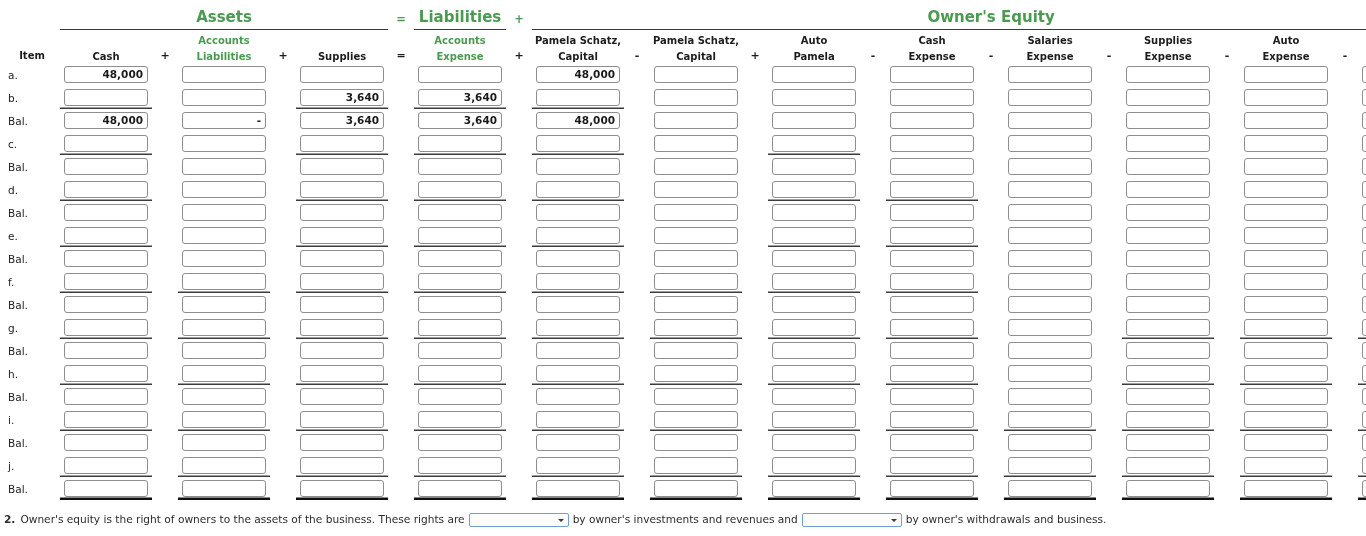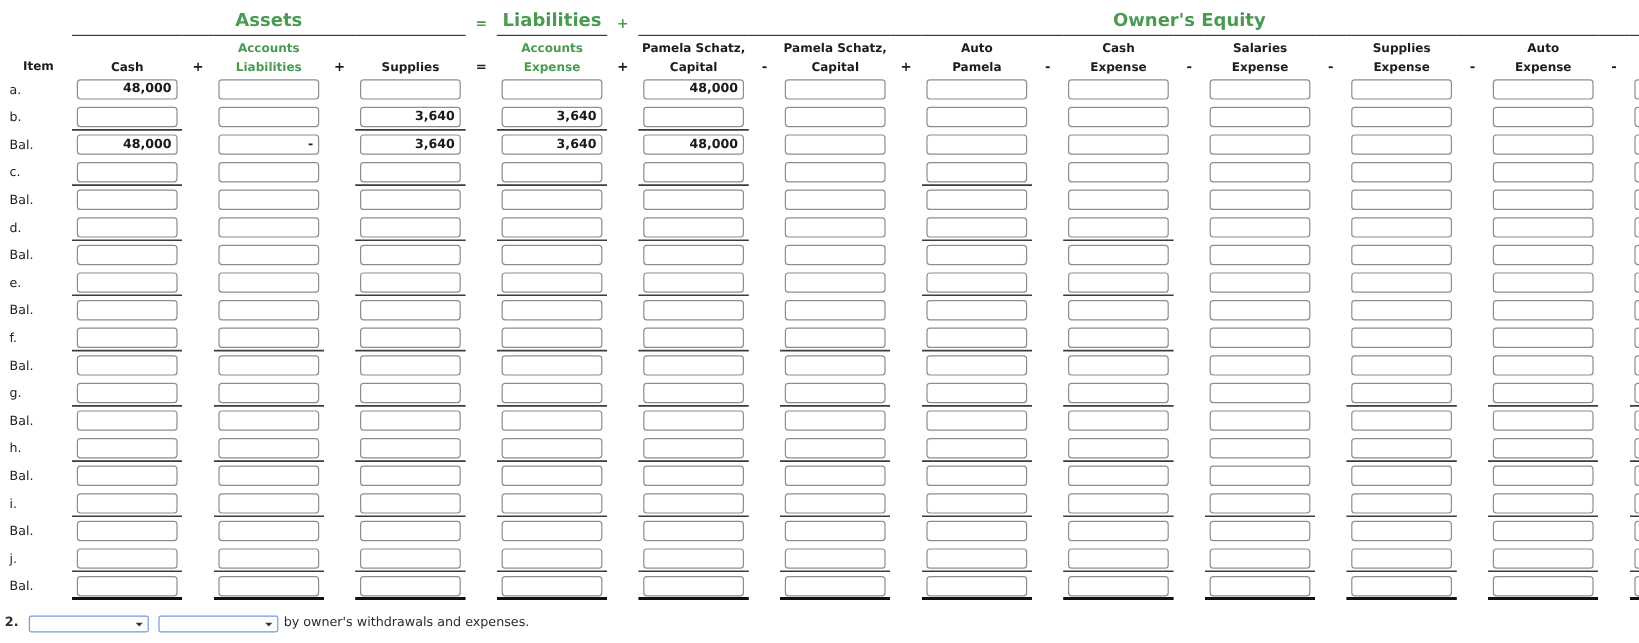--- a/index.html
+++ b/index.html
@@ -1227,24 +1227,26 @@
           <td class="opcell"></td>
           <td class="cell ulbot">
             <span class="inputbox"></span>
           </td>
         </tr>
       </tbody>
   </table>
 
   <div class="footer-q">
     <span class="qnum">2.</span>
+    <span class="txt">Owner's equity is the right of owners to the assets of the business. These rights are</span>
     <span class="dropdown">
       <span class="dd-val"></span>
       <span class="caret"></span>
     </span>
+    <span class="txt">by owner's investments and revenues and</span>
     <span class="dropdown">
       <span class="dd-val"></span>
       <span class="caret"></span>
     </span>
-    <span class="txt">by owner's withdrawals and expenses.</span>
+    <span class="txt">by owner's withdrawals and business.</span>
   </div>
 
 </div>
 
 </body></html>

